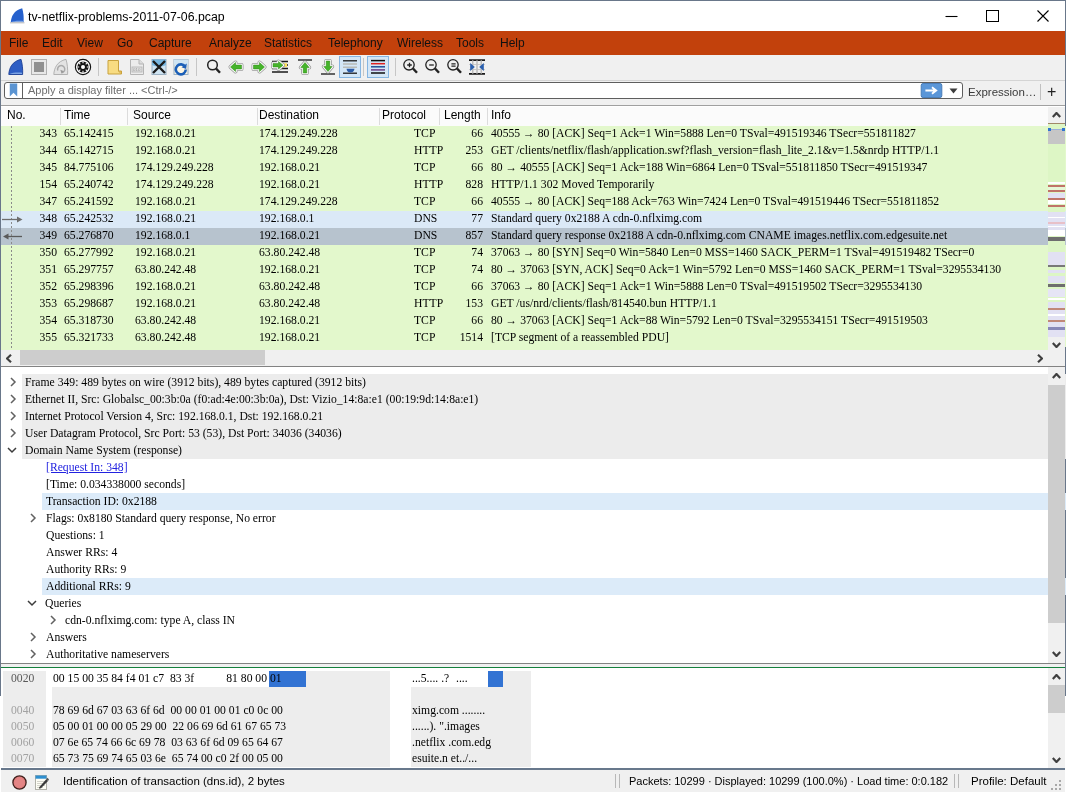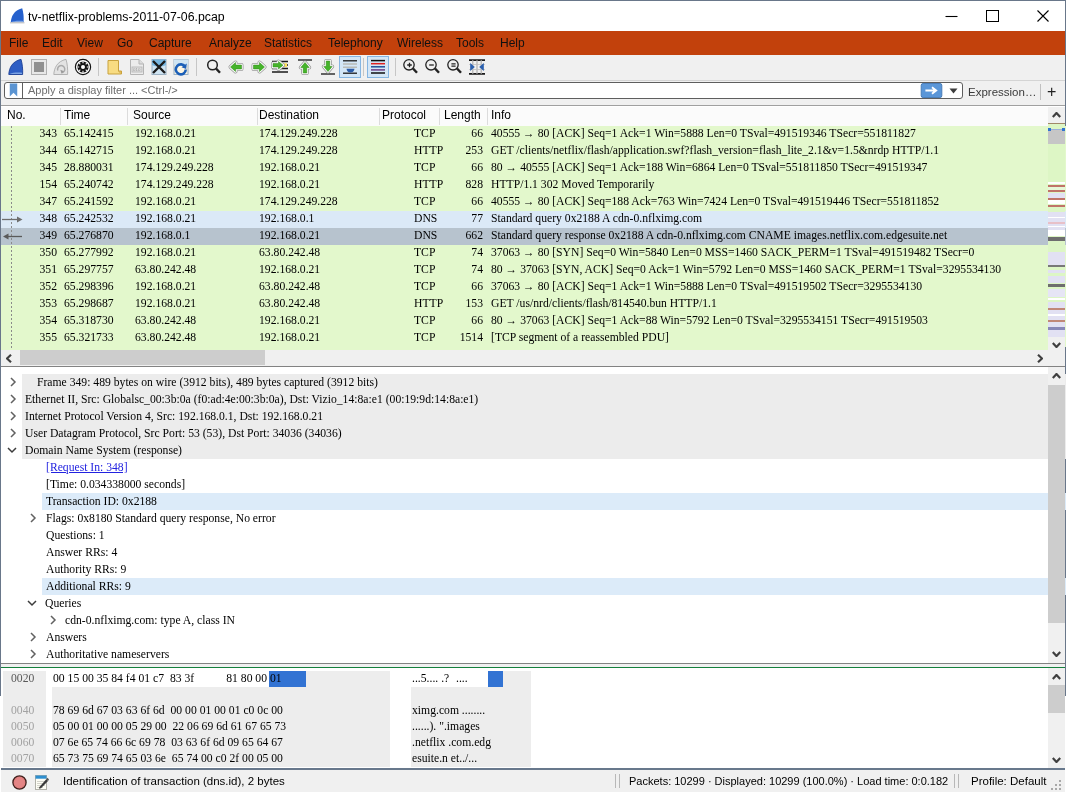--- a/index.html
+++ b/index.html
@@ -268,25 +268,25 @@
     <span class="hc" style="left:490px">Info</span>
     <div class="hsep" style="left:59px"></div>
     <div class="hsep" style="left:126px"></div>
     <div class="hsep" style="left:256px"></div>
     <div class="hsep" style="left:378px"></div>
     <div class="hsep" style="left:438px"></div>
     <div class="hsep" style="left:486px"></div>
   </div>
   <div class="prow rg mono" style="top:20px"><span class="c-no">343</span><span class="c-time">65.142415</span><span class="c-src">192.168.0.21</span><span class="c-dst">174.129.249.228</span><span class="c-proto">TCP</span><span class="c-len">66</span><span class="c-info">40555 → 80 [ACK] Seq=1 Ack=1 Win=5888 Len=0 TSval=491519346 TSecr=551811827</span></div>
   <div class="prow rg mono" style="top:37px"><span class="c-no">344</span><span class="c-time">65.142715</span><span class="c-src">192.168.0.21</span><span class="c-dst">174.129.249.228</span><span class="c-proto">HTTP</span><span class="c-len">253</span><span class="c-info">GET /clients/netflix/flash/application.swf?flash_version=flash_lite_2.1&amp;v=1.5&amp;nrdp HTTP/1.1</span></div>
-  <div class="prow rg mono" style="top:54px"><span class="c-no">345</span><span class="c-time">28.880031</span><span class="c-src">174.129.249.228</span><span class="c-dst">192.168.0.21</span><span class="c-proto">TCP</span><span class="c-len">66</span><span class="c-info">80 → 40555 [ACK] Seq=1 Ack=188 Win=6864 Len=0 TSval=551811850 TSecr=491519347</span></div>
+  <div class="prow rg mono" style="top:54px"><span class="c-no">345</span><span class="c-time">84.775106</span><span class="c-src">174.129.249.228</span><span class="c-dst">192.168.0.21</span><span class="c-proto">TCP</span><span class="c-len">66</span><span class="c-info">80 → 40555 [ACK] Seq=1 Ack=188 Win=6864 Len=0 TSval=551811850 TSecr=491519347</span></div>
   <div class="prow rg mono" style="top:71px"><span class="c-no">154</span><span class="c-time">65.240742</span><span class="c-src">174.129.249.228</span><span class="c-dst">192.168.0.21</span><span class="c-proto">HTTP</span><span class="c-len">828</span><span class="c-info">HTTP/1.1 302 Moved Temporarily</span></div>
   <div class="prow rg mono" style="top:88px"><span class="c-no">347</span><span class="c-time">65.241592</span><span class="c-src">192.168.0.21</span><span class="c-dst">174.129.249.228</span><span class="c-proto">TCP</span><span class="c-len">66</span><span class="c-info">40555 → 80 [ACK] Seq=188 Ack=763 Win=7424 Len=0 TSval=491519446 TSecr=551811852</span></div>
   <div class="prow rb mono" style="top:105px"><span class="c-no">348</span><span class="c-time">65.242532</span><span class="c-src">192.168.0.21</span><span class="c-dst">192.168.0.1</span><span class="c-proto">DNS</span><span class="c-len">77</span><span class="c-info">Standard query 0x2188 A cdn-0.nflximg.com</span></div>
-  <div class="prow rs mono" style="top:122px"><span class="c-no">349</span><span class="c-time">65.276870</span><span class="c-src">192.168.0.1</span><span class="c-dst">192.168.0.21</span><span class="c-proto">DNS</span><span class="c-len">662</span><span class="c-info">Standard query response 0x2188 A cdn-0.nflximg.com CNAME images.netflix.com.edgesuite.net</span></div>
+  <div class="prow rs mono" style="top:122px"><span class="c-no">349</span><span class="c-time">65.276870</span><span class="c-src">192.168.0.1</span><span class="c-dst">192.168.0.21</span><span class="c-proto">DNS</span><span class="c-len">857</span><span class="c-info">Standard query response 0x2188 A cdn-0.nflximg.com CNAME images.netflix.com.edgesuite.net</span></div>
   <div class="prow rg mono" style="top:139px"><span class="c-no">350</span><span class="c-time">65.277992</span><span class="c-src">192.168.0.21</span><span class="c-dst">63.80.242.48</span><span class="c-proto">TCP</span><span class="c-len">74</span><span class="c-info">37063 → 80 [SYN] Seq=0 Win=5840 Len=0 MSS=1460 SACK_PERM=1 TSval=491519482 TSecr=0</span></div>
   <div class="prow rg mono" style="top:156px"><span class="c-no">351</span><span class="c-time">65.297757</span><span class="c-src">63.80.242.48</span><span class="c-dst">192.168.0.21</span><span class="c-proto">TCP</span><span class="c-len">74</span><span class="c-info">80 → 37063 [SYN, ACK] Seq=0 Ack=1 Win=5792 Len=0 MSS=1460 SACK_PERM=1 TSval=3295534130</span></div>
   <div class="prow rg mono" style="top:173px"><span class="c-no">352</span><span class="c-time">65.298396</span><span class="c-src">192.168.0.21</span><span class="c-dst">63.80.242.48</span><span class="c-proto">TCP</span><span class="c-len">66</span><span class="c-info">37063 → 80 [ACK] Seq=1 Ack=1 Win=5888 Len=0 TSval=491519502 TSecr=3295534130</span></div>
   <div class="prow rg mono" style="top:190px"><span class="c-no">353</span><span class="c-time">65.298687</span><span class="c-src">192.168.0.21</span><span class="c-dst">63.80.242.48</span><span class="c-proto">HTTP</span><span class="c-len">153</span><span class="c-info">GET /us/nrd/clients/flash/814540.bun HTTP/1.1</span></div>
   <div class="prow rg mono" style="top:207px"><span class="c-no">354</span><span class="c-time">65.318730</span><span class="c-src">63.80.242.48</span><span class="c-dst">192.168.0.21</span><span class="c-proto">TCP</span><span class="c-len">66</span><span class="c-info">80 → 37063 [ACK] Seq=1 Ack=88 Win=5792 Len=0 TSval=3295534151 TSecr=491519503</span></div>
   <div class="prow rg mono" style="top:224px"><span class="c-no">355</span><span class="c-time">65.321733</span><span class="c-src">63.80.242.48</span><span class="c-dst">192.168.0.21</span><span class="c-proto">TCP</span><span class="c-len">1514</span><span class="c-info">[TCP segment of a reassembled PDU]</span></div>
   <div class="abs rg" style="left:0;top:241px;width:1047px;height:7px"></div>
   <div class="abs" style="left:10px;top:20px;width:1px;height:228px;background-image:linear-gradient(#8a8a8a 50%,transparent 50%);background-size:1px 4px;"></div>
   <svg class="abs" style="left:1px;top:106px" width="22" height="15" viewBox="0 0 22 15">
     <path d="M0 7.5 H16" stroke="#6e6e6e" stroke-width="1.3"></path>
@@ -350,21 +350,21 @@
           <polyline points="1,0.8 5,4.5 1,8.2" fill="none" stroke="#3f3f3f" stroke-width="2.2"></polyline>
         </svg>
     <div class="sbthumb" style="left:19px;top:0;width:245px;height:15px"></div>
   </div>
   <div class="sb" style="left:1047px;top:242px;width:17px;height:17px"></div>
 </div>
 
 <div class="abs" id="details">
   <div class="drow mono" style="top:7px"><div class="dgray"></div><svg class="tw" style="left:7px">
           <polyline points="3,1 7,5 3,9" fill="none" stroke="#616161" stroke-width="1.5"></polyline>
-        </svg><span class="t" style="left:36px">Frame 349: 489 bytes on wire (3912 bits), 489 bytes captured (3912 bits)</span></div>
+        </svg><span class="t" style="left:24px">Frame 349: 489 bytes on wire (3912 bits), 489 bytes captured (3912 bits)</span></div>
   <div class="drow mono" style="top:24px"><div class="dgray"></div><svg class="tw" style="left:7px">
           <polyline points="3,1 7,5 3,9" fill="none" stroke="#616161" stroke-width="1.5"></polyline>
         </svg><span class="t" style="left:24px">Ethernet II, Src: Globalsc_00:3b:0a (f0:ad:4e:00:3b:0a), Dst: Vizio_14:8a:e1 (00:19:9d:14:8a:e1)</span></div>
   <div class="drow mono" style="top:41px"><div class="dgray"></div><svg class="tw" style="left:7px">
           <polyline points="3,1 7,5 3,9" fill="none" stroke="#616161" stroke-width="1.5"></polyline>
         </svg><span class="t" style="left:24px">Internet Protocol Version 4, Src: 192.168.0.1, Dst: 192.168.0.21</span></div>
   <div class="drow mono" style="top:58px"><div class="dgray"></div><svg class="tw" style="left:7px">
           <polyline points="3,1 7,5 3,9" fill="none" stroke="#616161" stroke-width="1.5"></polyline>
         </svg><span class="t" style="left:24px">User Datagram Protocol, Src Port: 53 (53), Dst Port: 34036 (34036)</span></div>
   <div class="drow mono" style="top:75px"><div class="dgray"></div><svg class="tw" style="left:6px">

